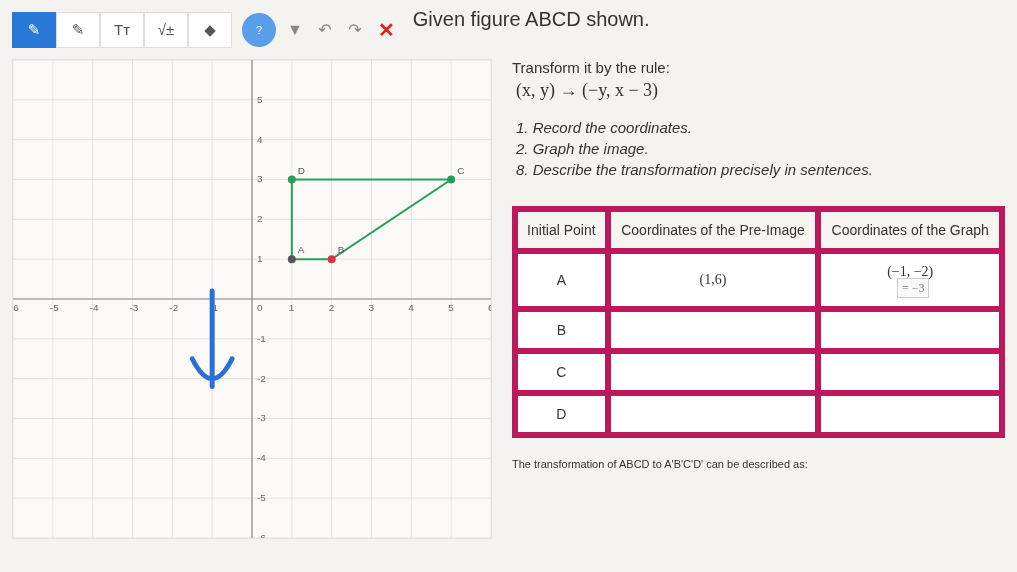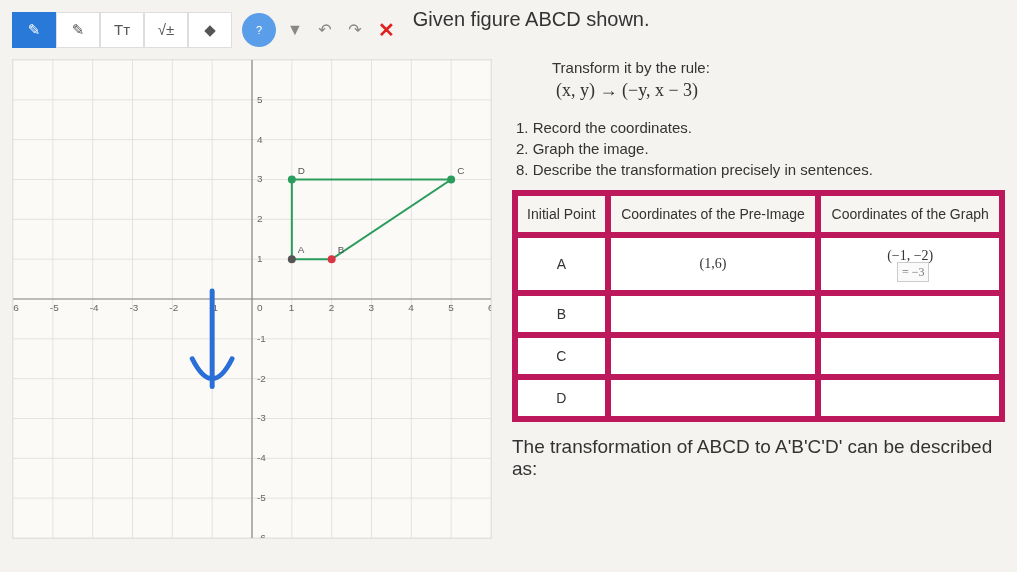--- a/index.html
+++ b/index.html
@@ -77,44 +77,44 @@
   .pt-label { font-size:10px; fill:#555; }
   .ink { stroke:#2a6fd8; stroke-width:5; fill:none; stroke-linecap:round;}
   
   .content-panel {
     flex: 1;
     padding-top: 0;
     font-size: 15px;
     color: #333;
   }
   .problem-title { margin-top:-38px; margin-bottom: 20px; font-size:20px;}
-  .rule-block { margin-bottom: 18px; margin-left: 40px; }
+  .rule-block { margin-bottom: 18px; }
   .rule-block .label { margin-bottom:4px;}
   .rule-block .formula { font-family: Liberation Serif, serif; font-size:18px; padding-left:4px;}
-  .steps { margin-bottom: 12px; padding-left:4px;}
+  .steps { margin-bottom: 28px; padding-left:4px;font-style:italic;}
   .steps div { margin-bottom: 4px; font-size:15px;}
   
   table.coord {
     border-collapse: collapse;
     width: 100%;
     background: #fff;
   }
   table.coord th, table.coord td {
     border: 6px solid #be185d;
     padding: 10px 8px;
     text-align: center;
     font-size: 14px;
     font-weight: normal;
     color:#333;
   }
   table.coord th { background:#f7f5f2; font-weight:normal;}
   .math-serif { font-family:'Times New Roman', serif; }
   .ans-inline { display:inline-block; }
   .ans-box { border:1px solid #ccc; padding:2px 4px; font-size:12px; color:#777; background:#fafafa; margin-left:6px;}
-  .footer-text { margin-top: 14px; font-size:19px;}
+  .footer-text { margin-top: 20px; font-size:11px;}
 </style>
 </head>
 <body>
 
 <div class="toolbar">
   <button class="tool-btn active">✎</button>
   <button class="tool-btn">✎</button>
   <button class="tool-btn">Tᴛ</button>
   <button class="tool-btn">√±</button>
   <button class="tool-btn">◆</button>

